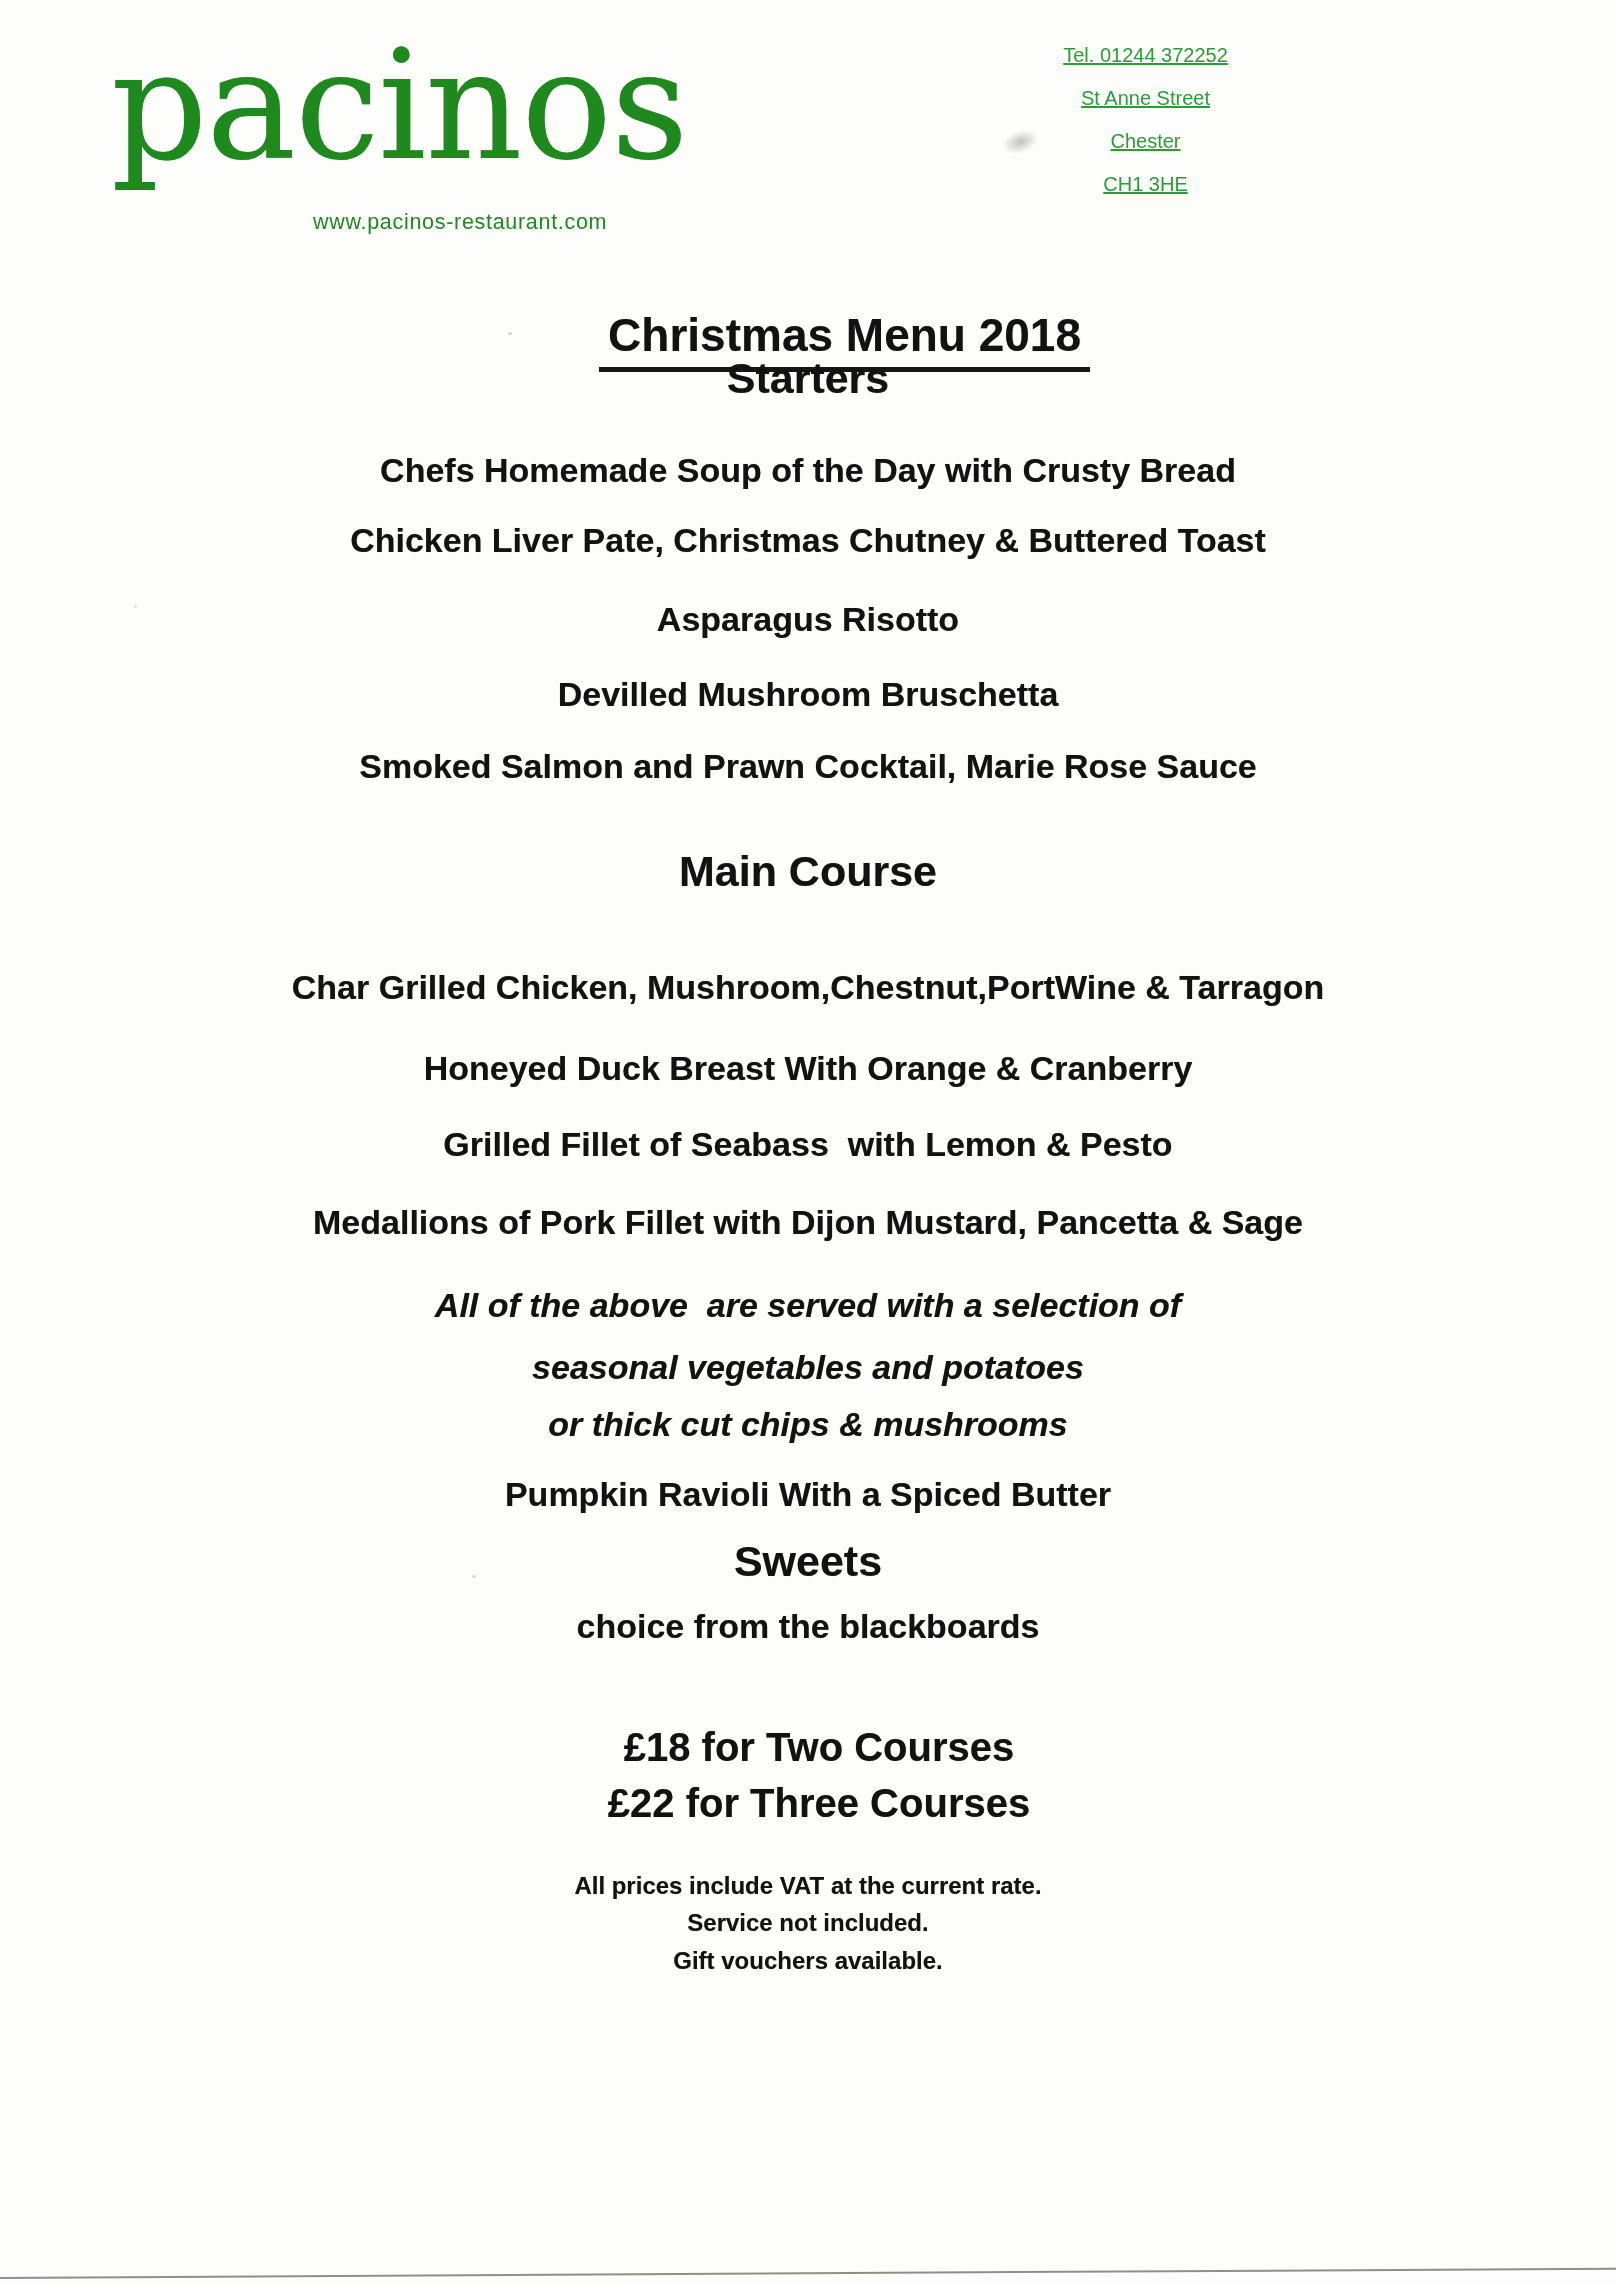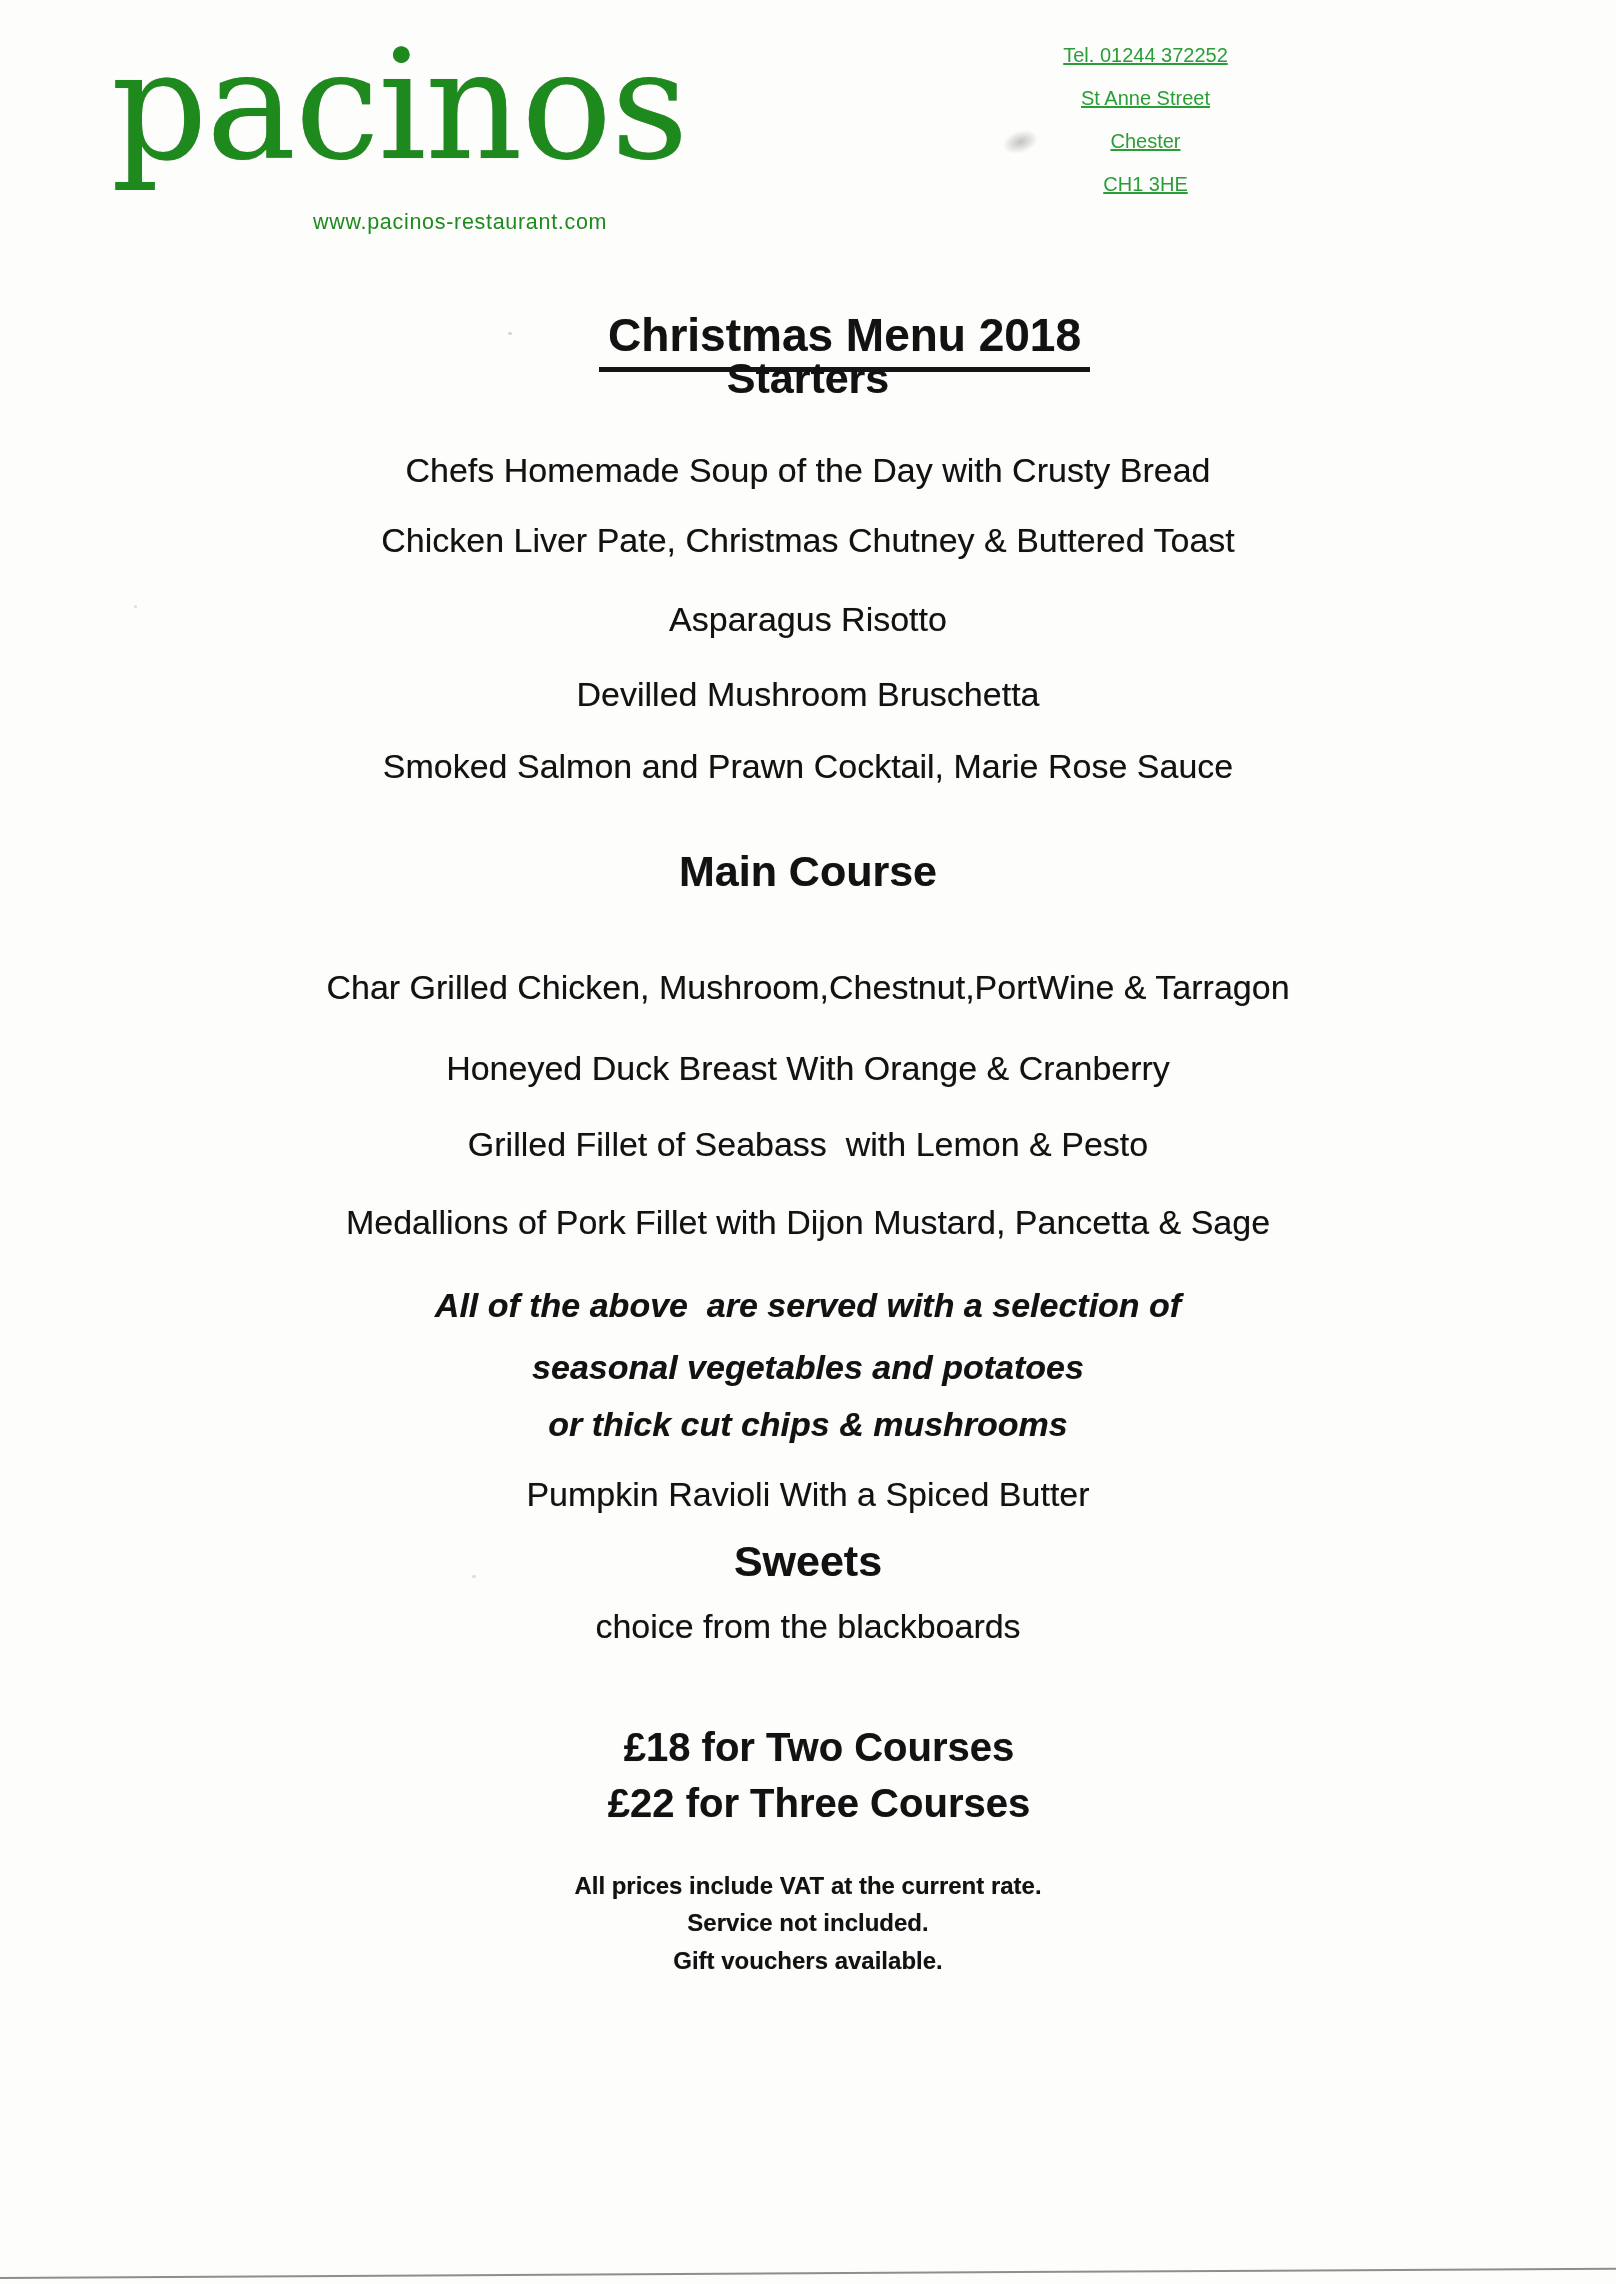--- a/index.html
+++ b/index.html
@@ -33,21 +33,21 @@
   
   .title{
     top:266px;font-size:46px;font-weight:bold;padding-left:11px;
   }
   .title span{
     display:inline-block;
     border-bottom:5.9px solid #161616;
     padding:0 9px 9px 9px;
   }
   .heading{font-size:43px;font-weight:bold;}
-  .item{font-size:34px;font-weight:normal;}
+  .item{font-size:34px;font-weight:bold;}
   .note{font-size:34px;font-weight:bold;font-style:italic;}
   .price{font-size:40px;font-weight:bold;padding-left:11px;}
   .small{font-size:24px;font-weight:bold;}
   .soft{text-shadow:0 0 0.7px rgba(20,20,20,.45);}
   
   .scanline{
     position:absolute;left:-6.5px;top:2277px;width:1638px;height:2px;
     background:#8f8f89;
     transform:rotate(-0.33deg);
     transform-origin:left center;

